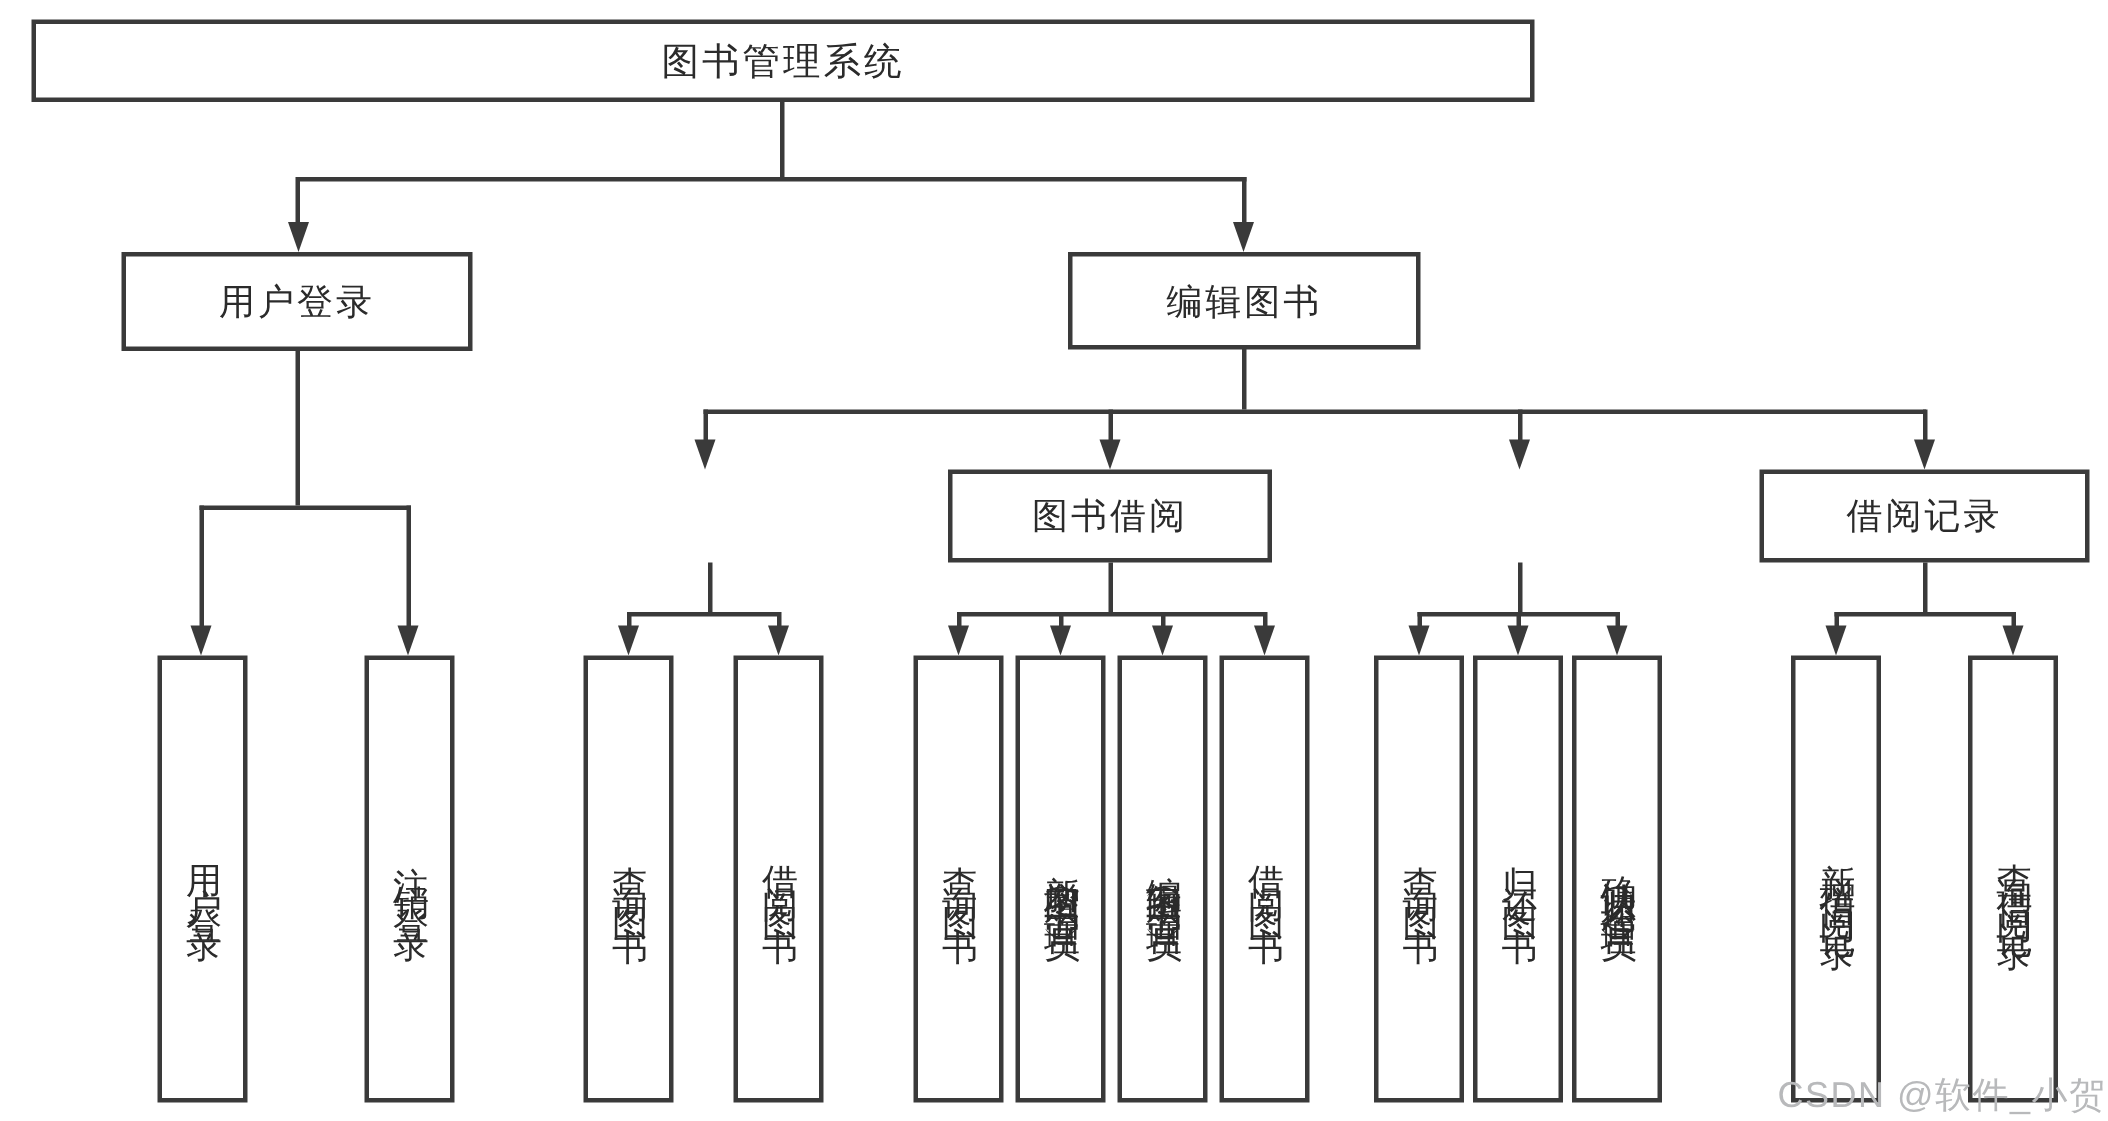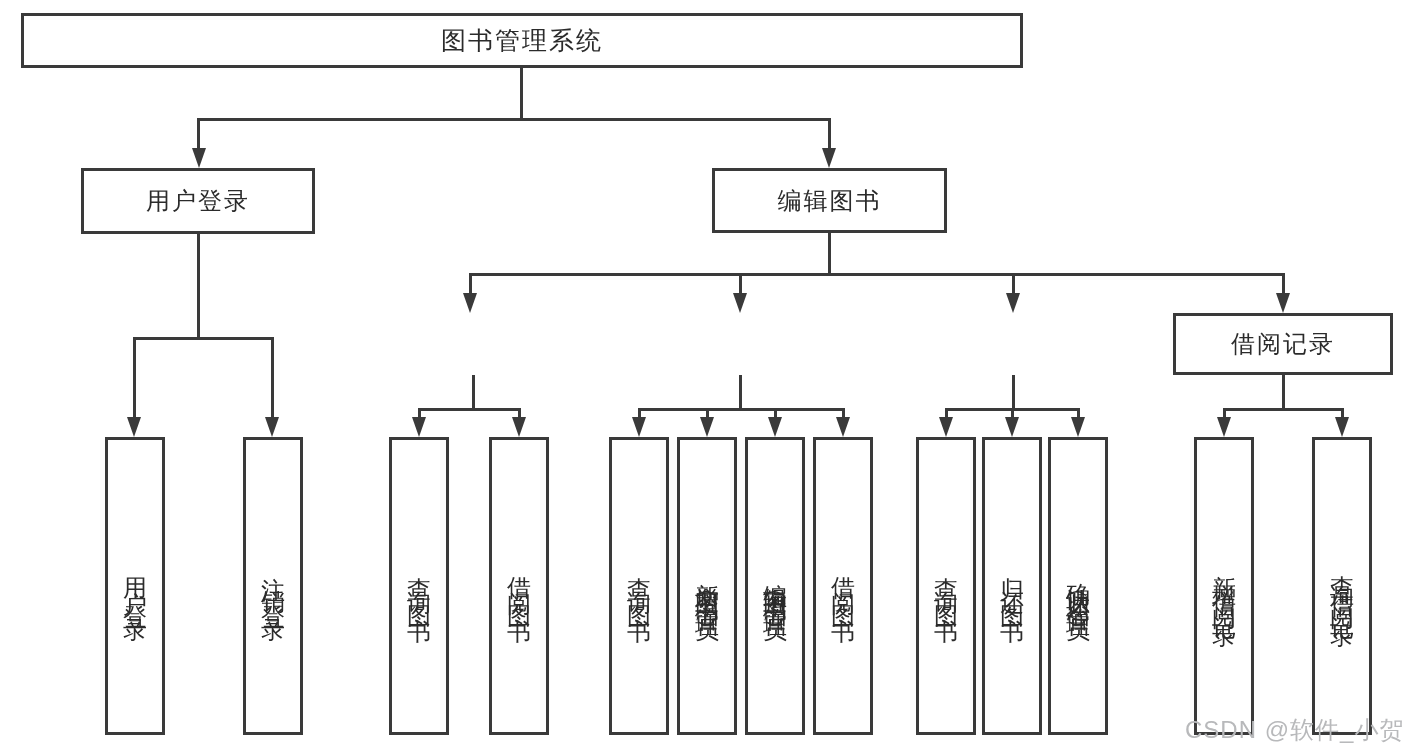--- a/index.html
+++ b/index.html
@@ -84,20 +84,23 @@
   <div class="hline" style="left:469px; top:273px; width:815px;"></div>
   <div class="vline" style="left:469px; top:273px; height:22px;"></div>
   <div class="arrowhead" style="left:463px; top:293px;"></div>
   <div class="vline" style="left:739px; top:273px; height:22px;"></div>
   <div class="arrowhead" style="left:733px; top:293px;"></div>
   <div class="vline" style="left:1012px; top:273px; height:22px;"></div>
   <div class="arrowhead" style="left:1006px; top:293px;"></div>
   <div class="vline" style="left:1282px; top:273px; height:22px;"></div>
   <div class="arrowhead" style="left:1276px; top:293px;"></div>
 
+  <div class="box" style="left:632px; top:313px; width:216px; height:62px;">
+    <span>图书借阅</span>
+  </div>
   <div class="box" style="left:1173px; top:313px; width:220px; height:62px;">
     <span>借阅记录</span>
   </div>
 
   <div class="vline" style="left:472px; top:375px; height:33px;"></div>
   <div class="hline" style="left:418px; top:408px; width:102px;"></div>
   <div class="vline" style="left:418px; top:408px; height:12px;"></div>
   <div class="arrowhead" style="left:412px; top:417px;"></div>
   <div class="vline" style="left:518px; top:408px; height:12px;"></div>
   <div class="arrowhead" style="left:512px; top:417px;"></div>

